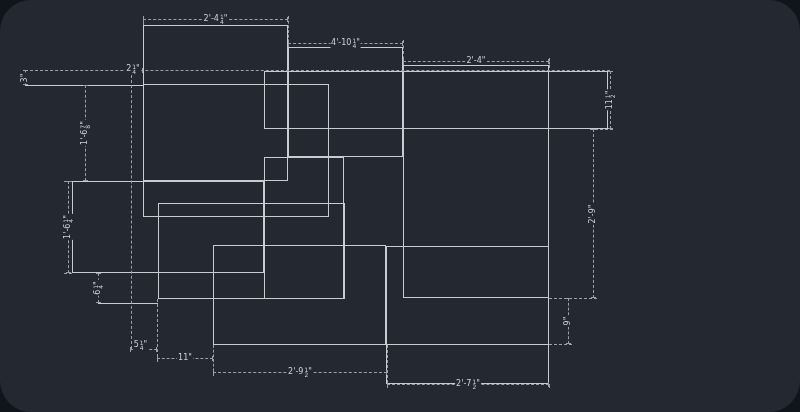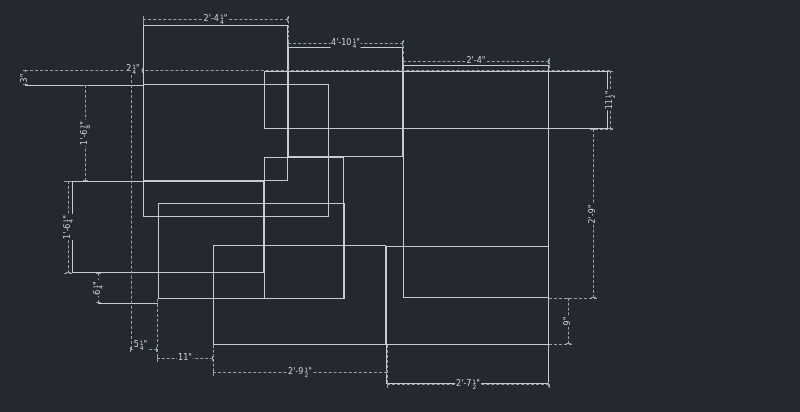--- a/index.html
+++ b/index.html
@@ -3,20 +3,21 @@
 <meta charset="utf-8">
 <style>
   html,body{margin:0;padding:0;background:#10141b;}
   .viewport{
     position:relative;
     width:800px;height:412px;
     overflow:hidden;
     font-family:"DejaVu Sans",sans-serif;
     --bg:#232831; --lc:#c7ccd3; --dc:#99a1ab; --tc:#ced3d9;
     background:var(--bg);
+    border-radius:31px;
   }
   
   .ent{position:absolute;border:1px solid var(--lc);box-sizing:border-box;background:transparent;}
   
   .ln-h{position:absolute;height:1px;background:var(--lc);}
   
   .xln-h{position:absolute;height:0;border-top:1px dashed var(--dc);}
   .xln-v{position:absolute;width:0;border-left:1px dashed var(--dc);}
   
   .dim{position:absolute;}

